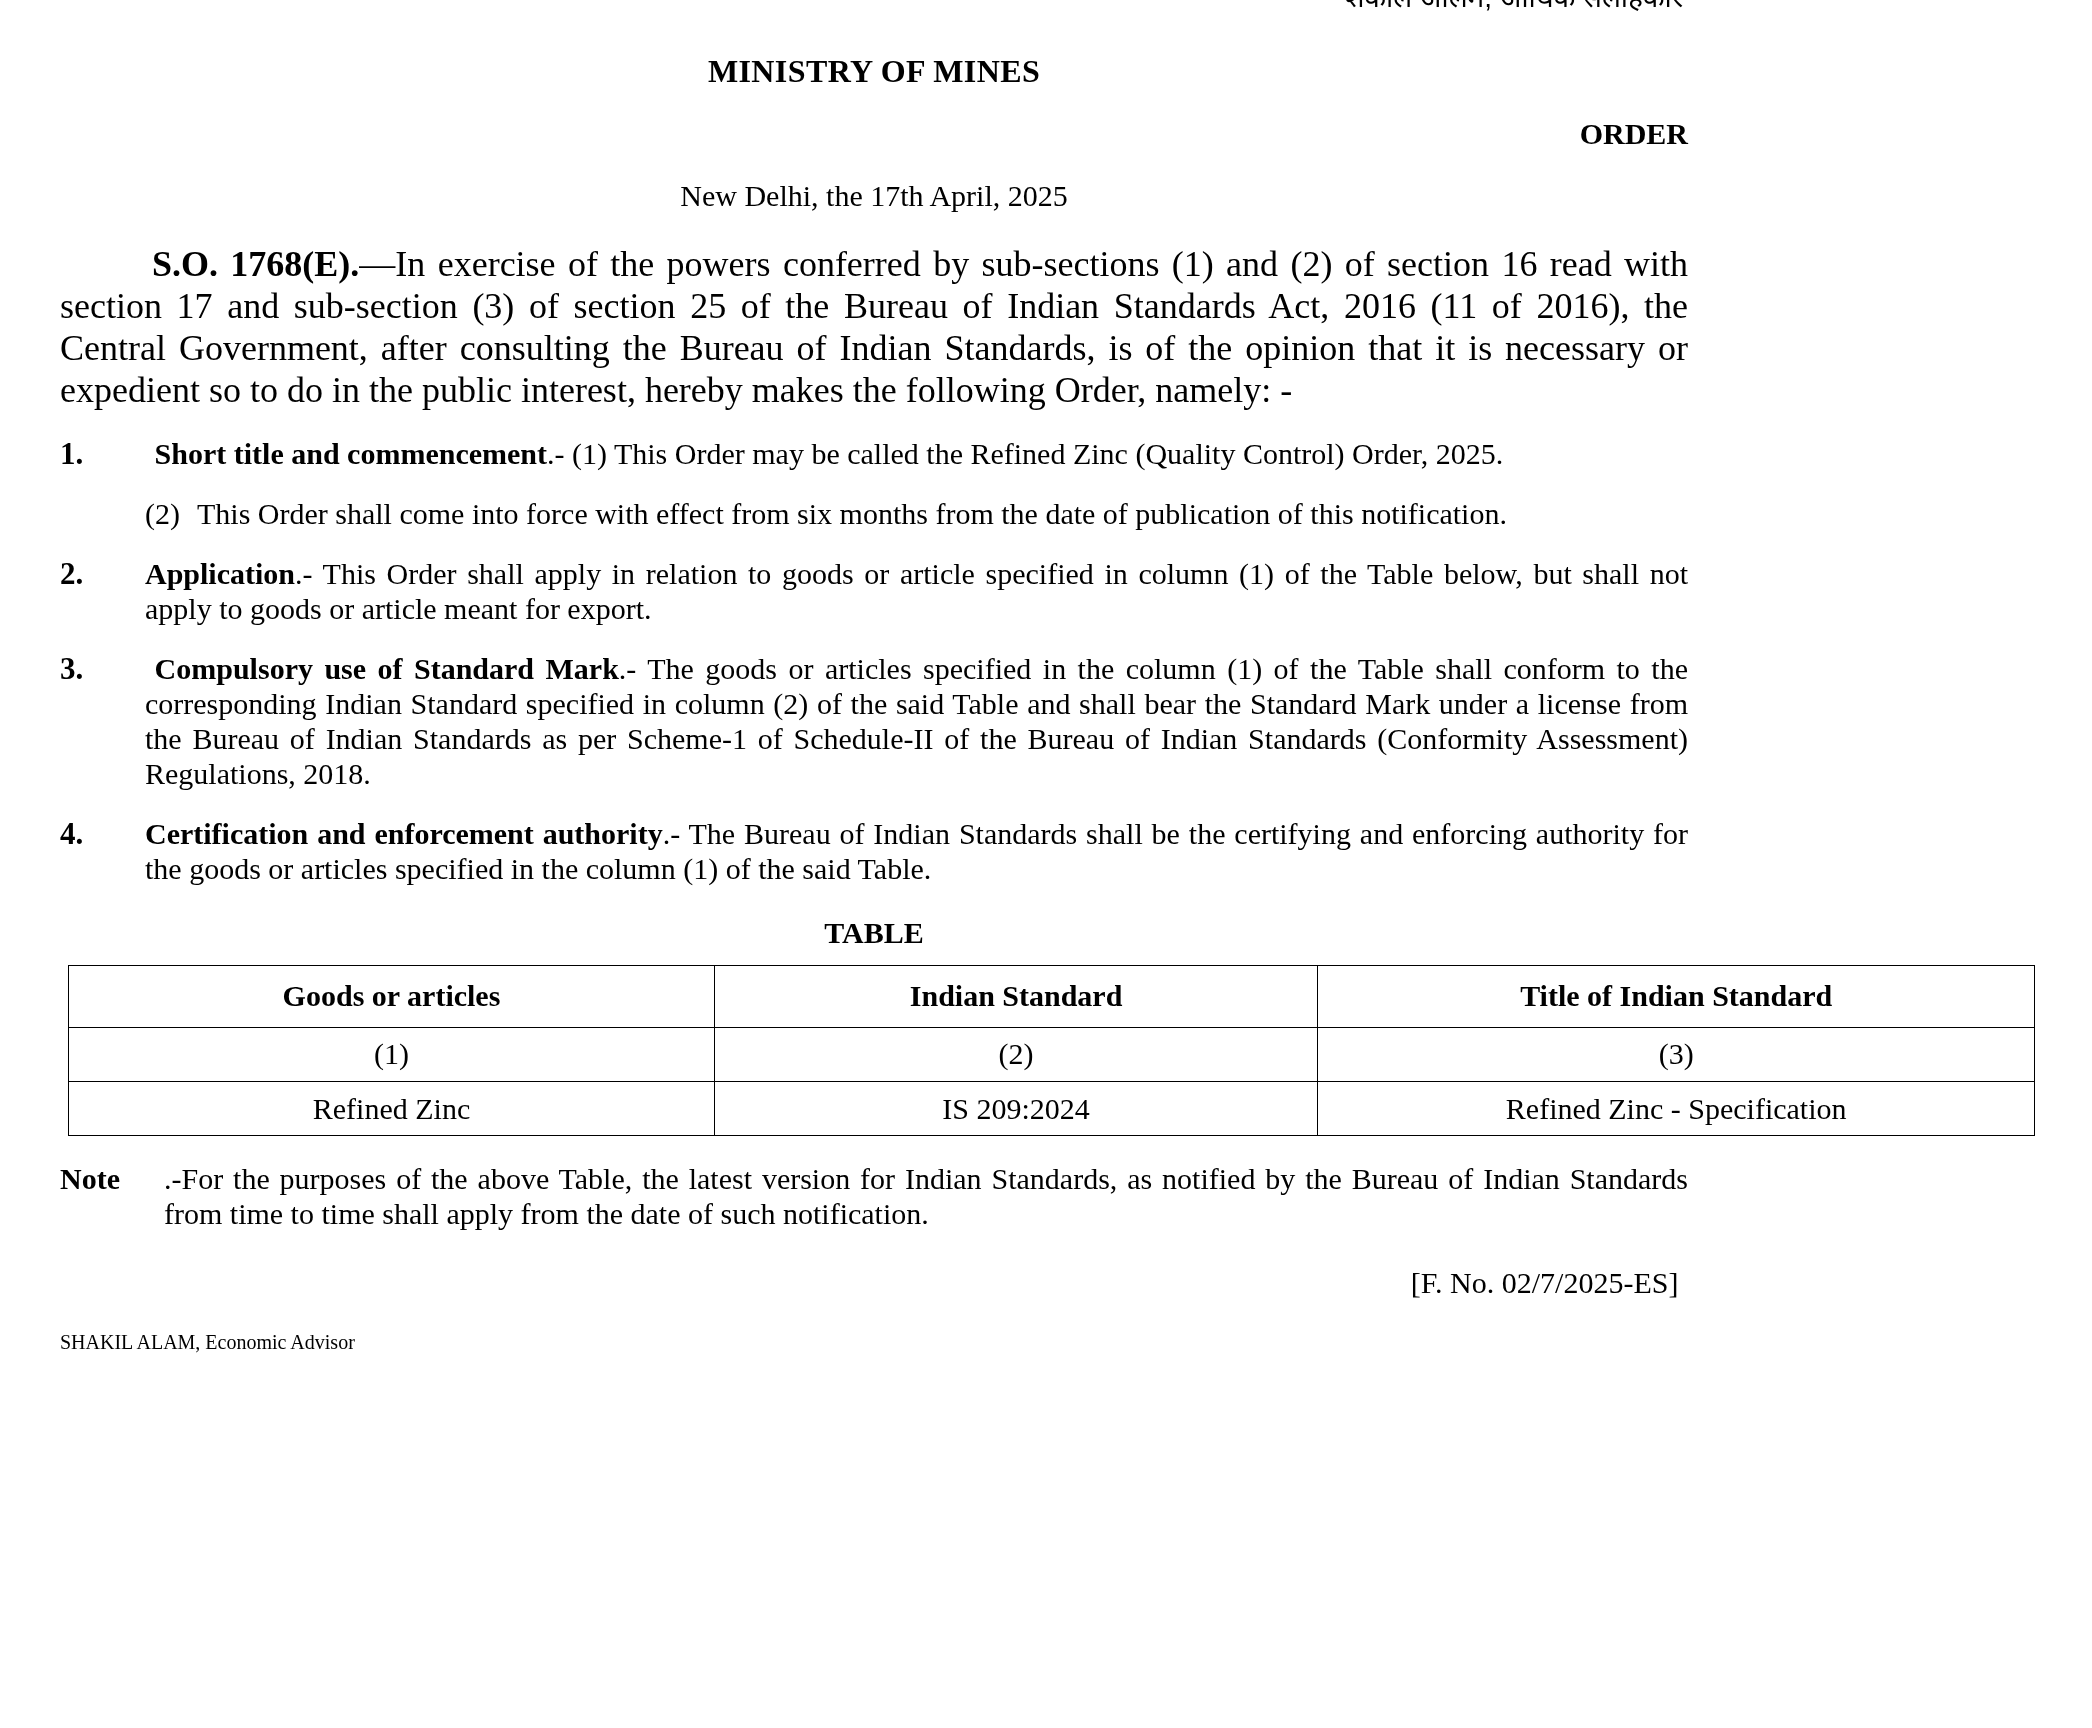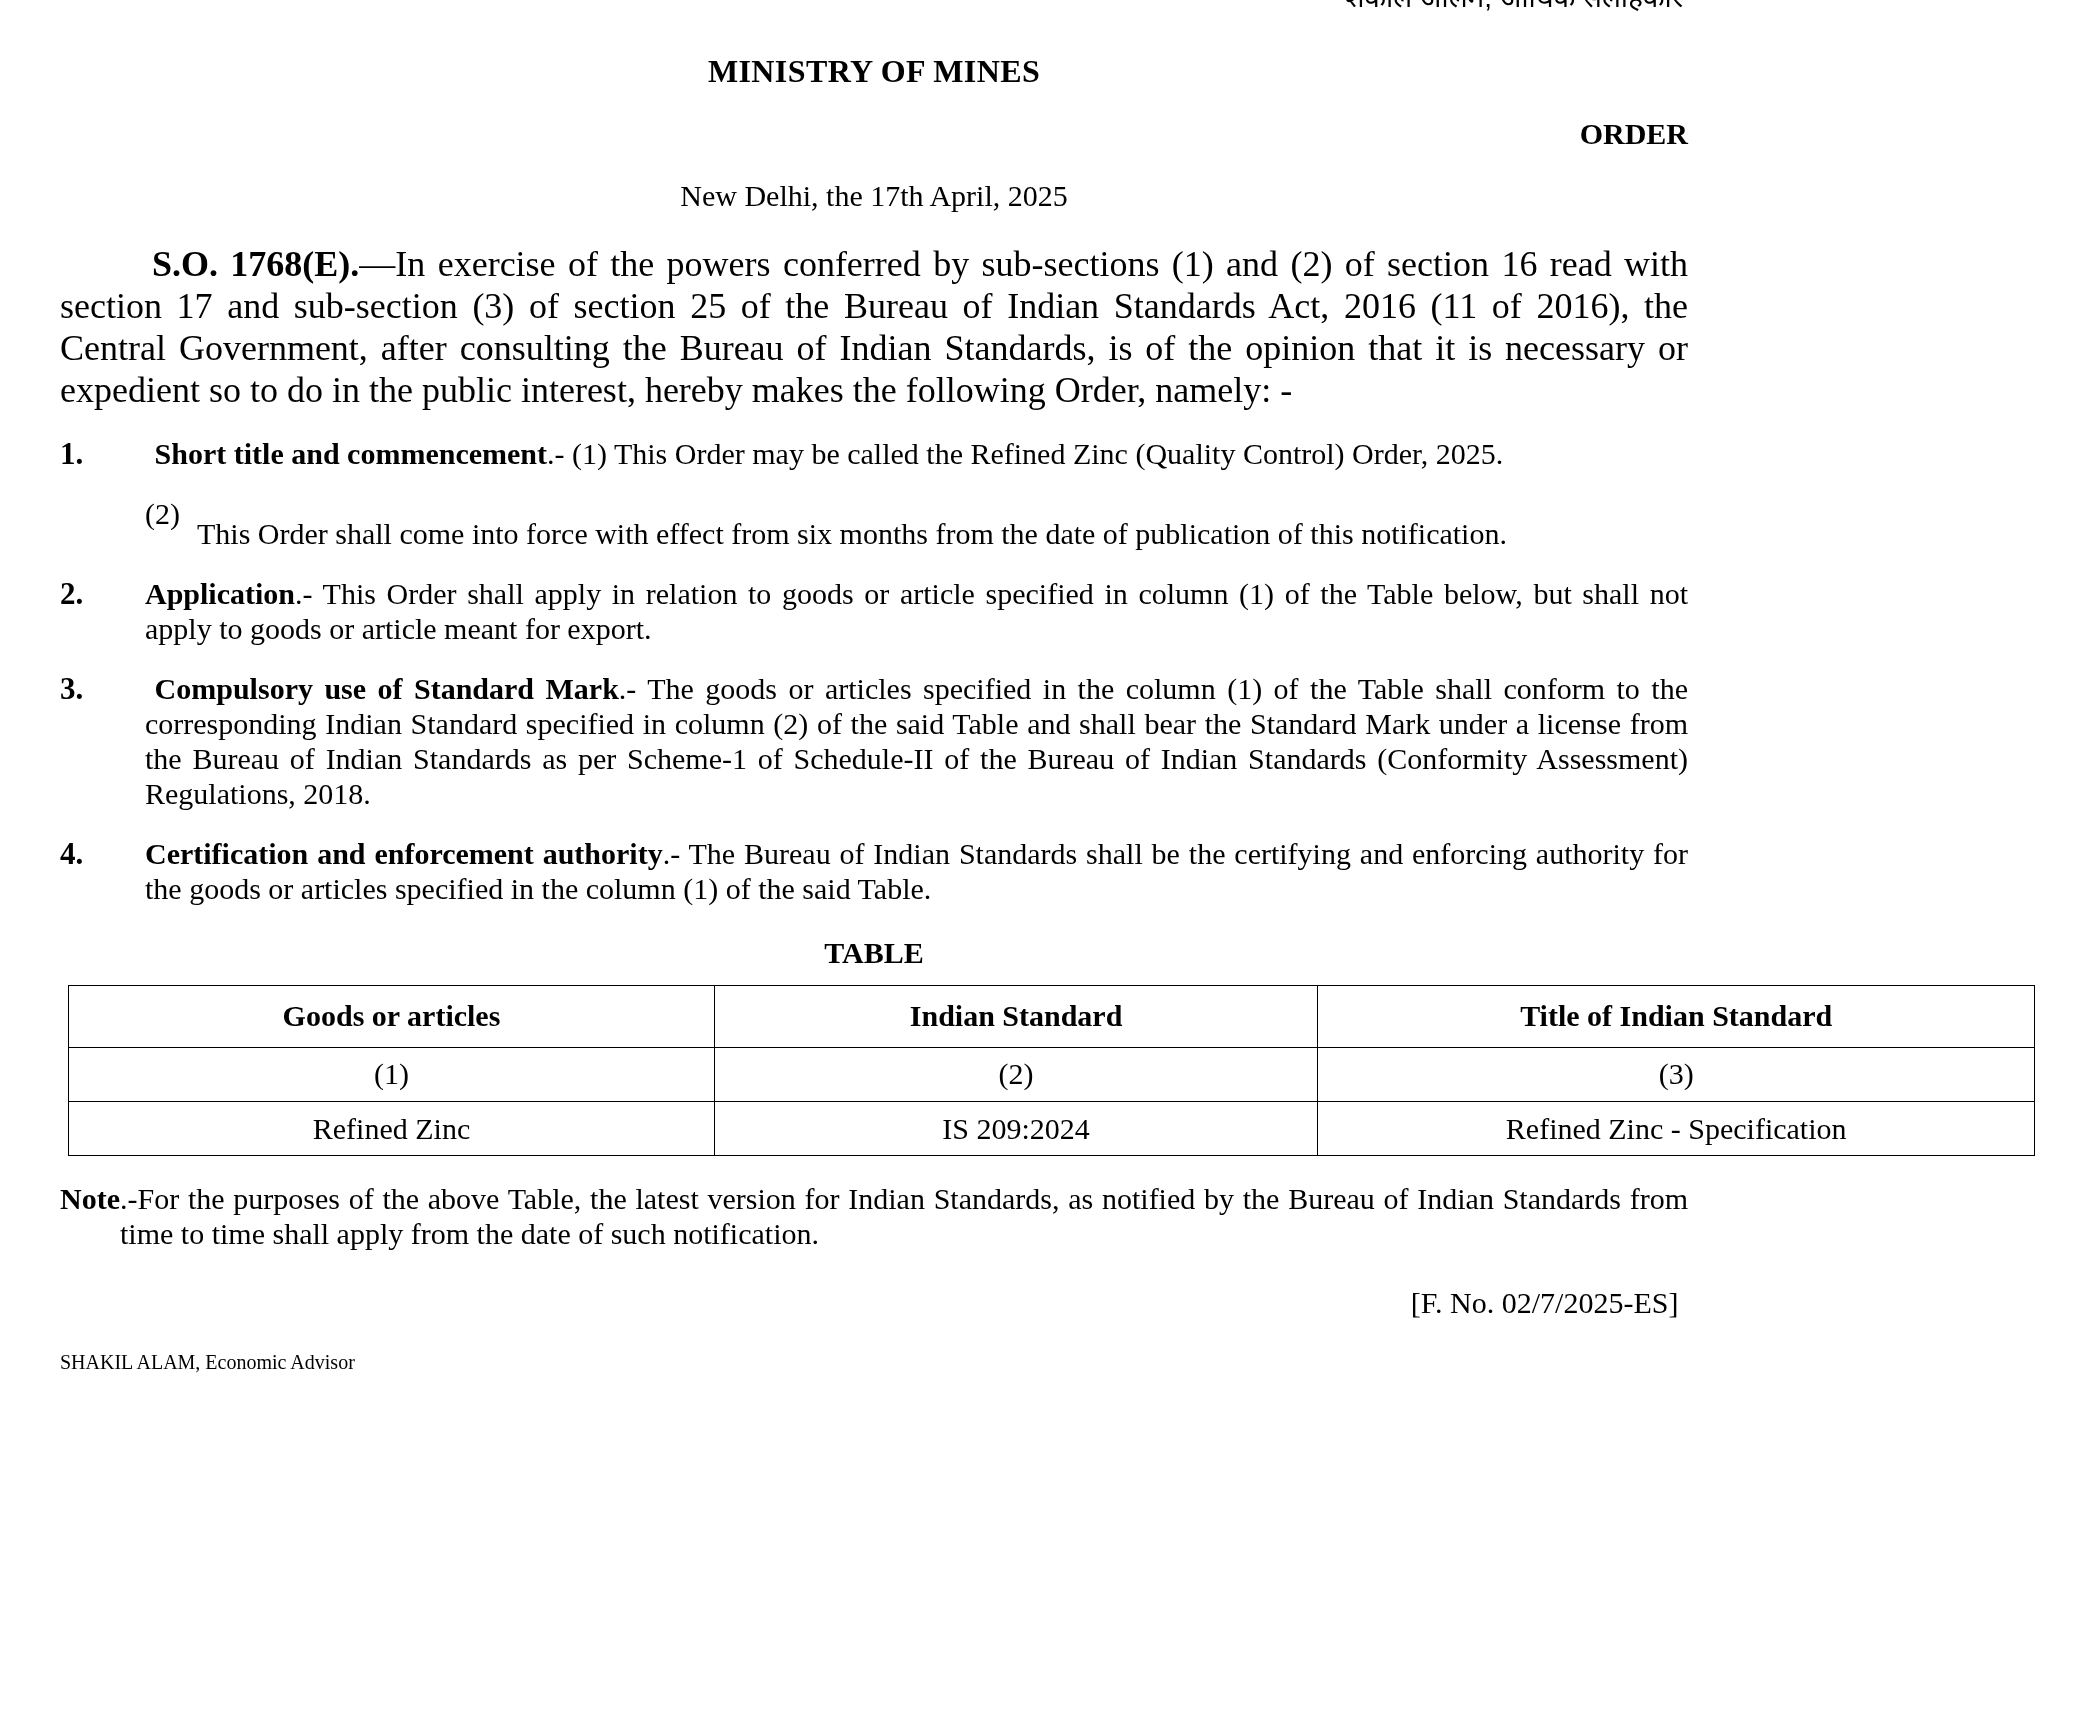--- a/index.html
+++ b/index.html
@@ -99,21 +99,20 @@
     padding-left: 85px;
   }
   .subclause .sn {
     flex: 0 0 52px;
     width: 52px;
   }
   .subclause .st {
     flex: 1 1 auto;
     text-align: justify;
     text-justify: inter-word;
-    margin-top: 20px;
   }
 
   .table-title {
     font-size: 30px;
     font-weight: bold;
     text-align: center;
     margin-top: 29px;
   }
 
   table.order-table {
@@ -137,20 +136,21 @@
   }
   table.order-table .col1 { width: 634px; margin-top: 19px; }
   table.order-table .col2 { width: 590px; }
   table.order-table .col3 { width: 705px; }
 
   .note {
     display: flex;
     font-size: 30px;
     line-height: 1.17;
     margin-top: 25px;
+    gap: 44px;
   }
   .note .note-lead {
     flex: 0 0 auto;
   }
   .note .note-lead b { font-weight: bold; }
   .note .note-body {
     flex: 1 1 auto;
     text-align: justify;
     text-justify: inter-word;
   }

